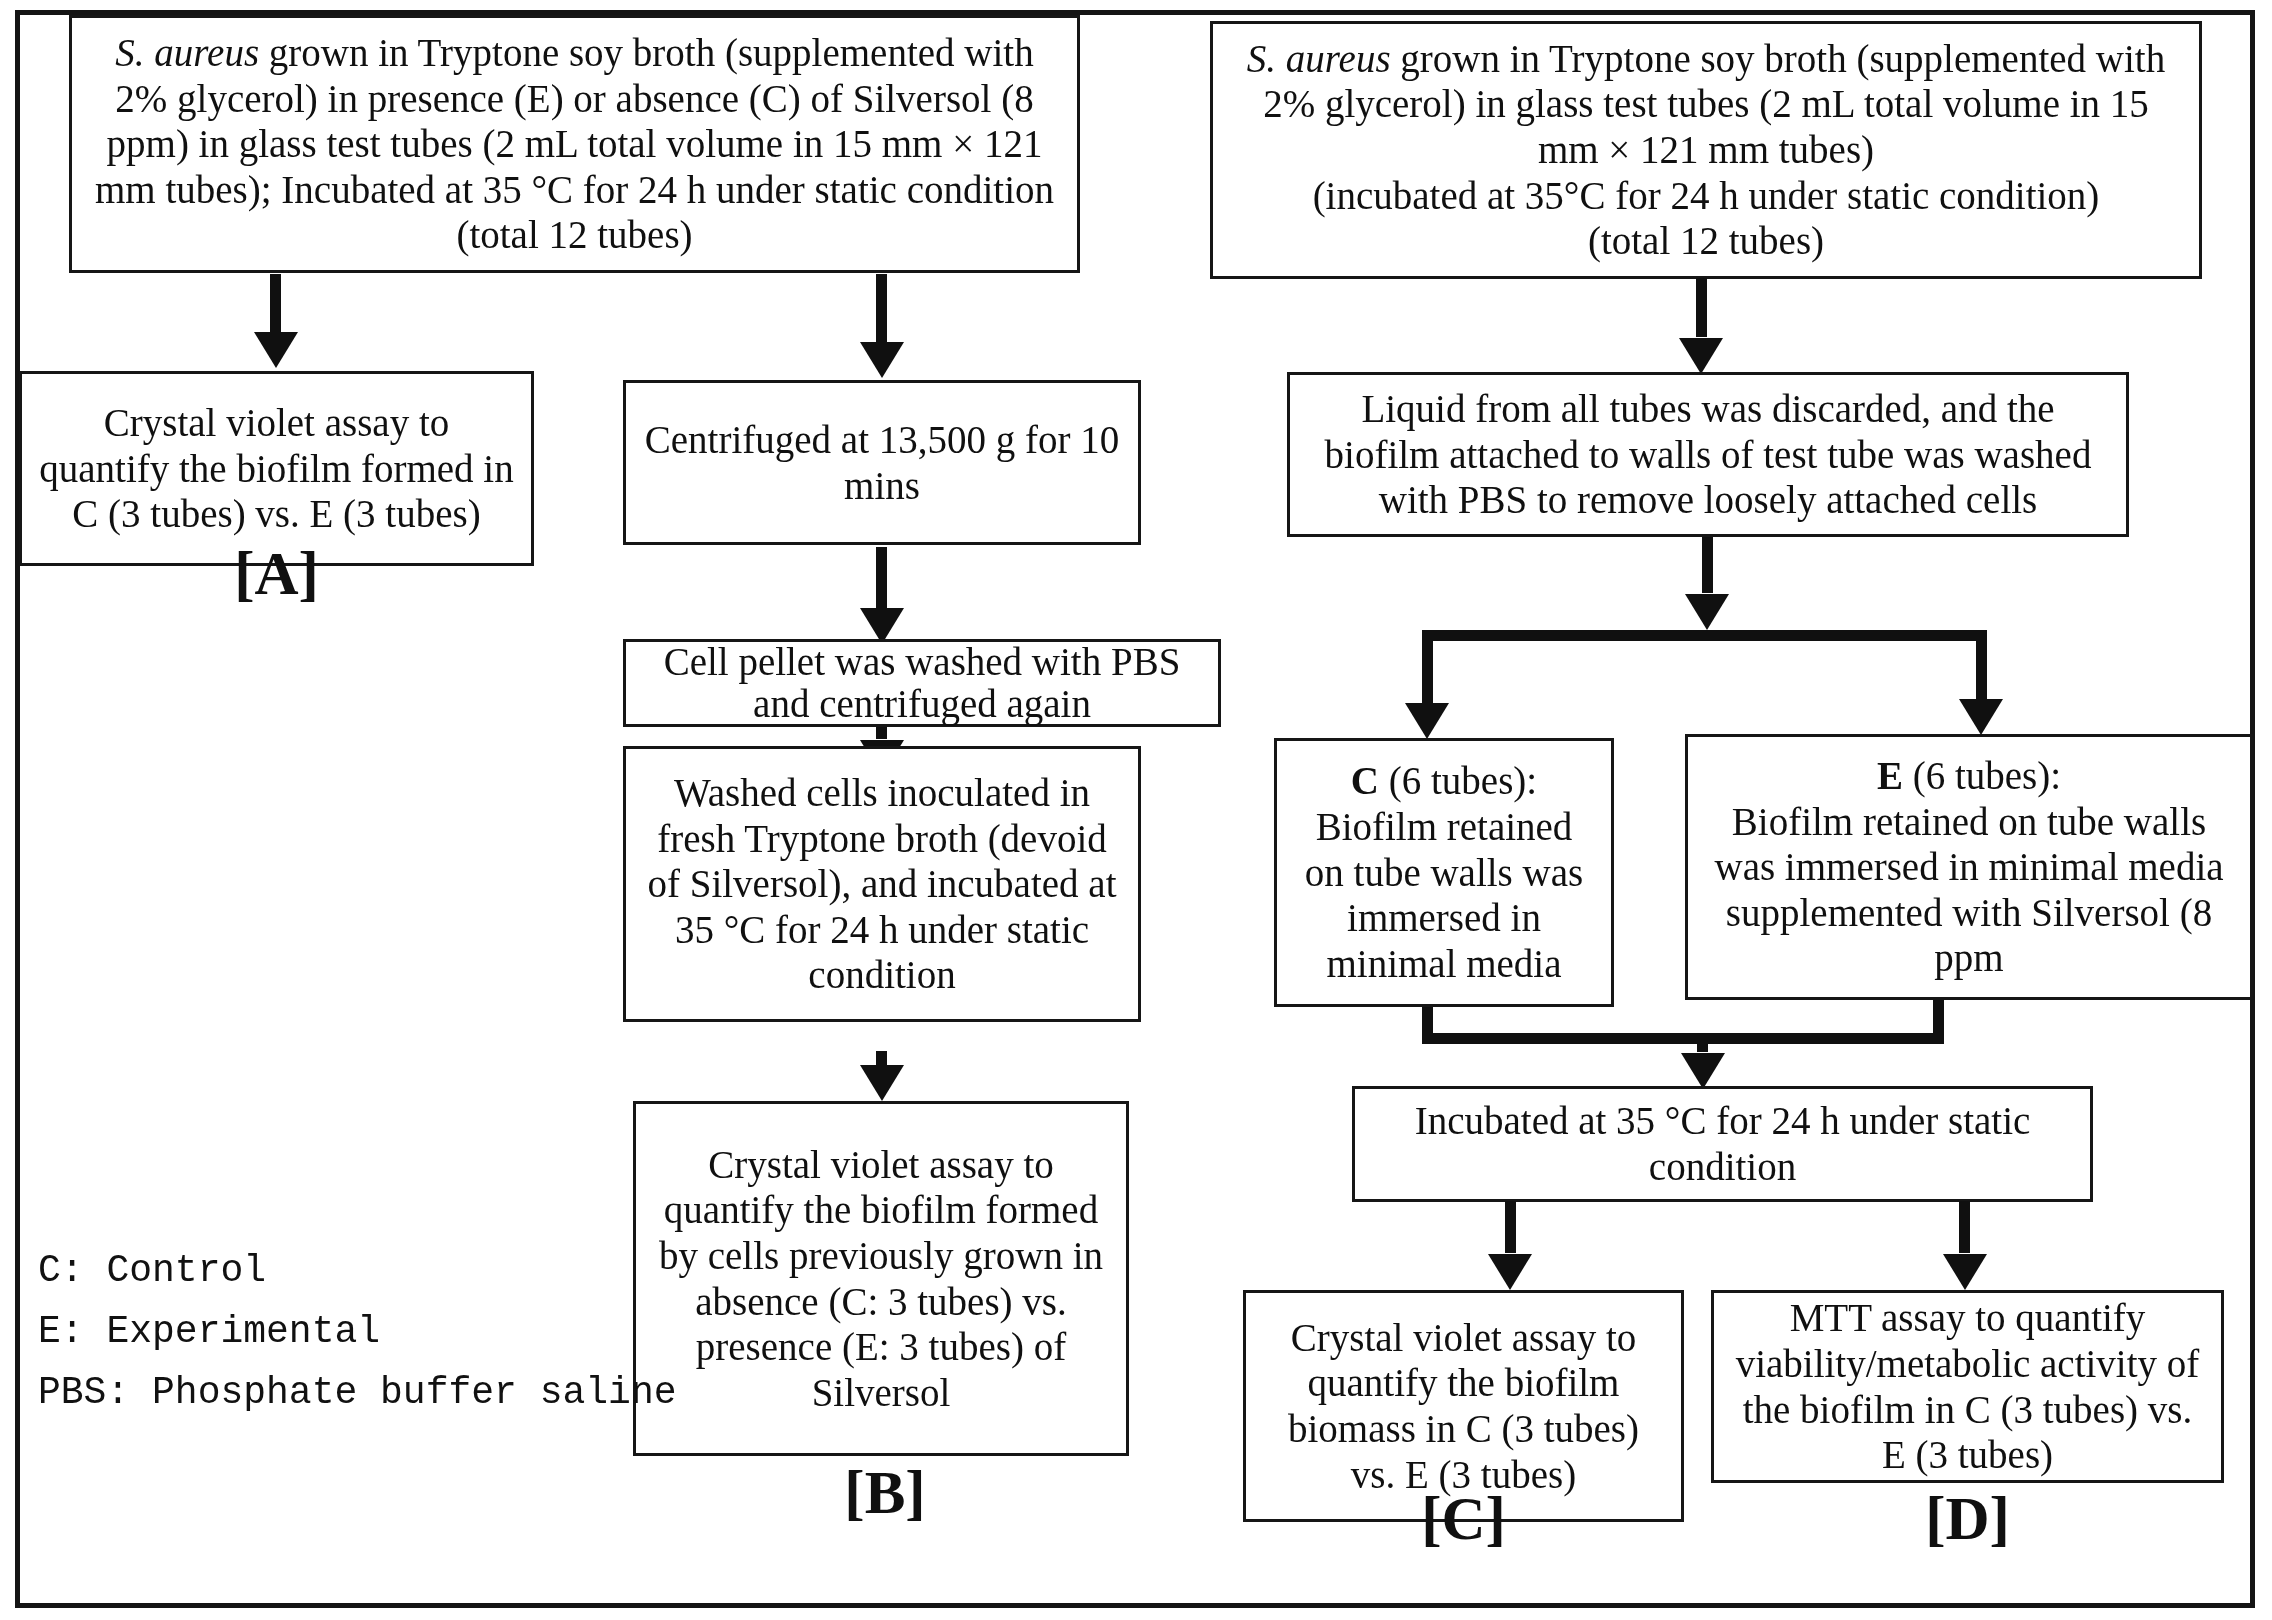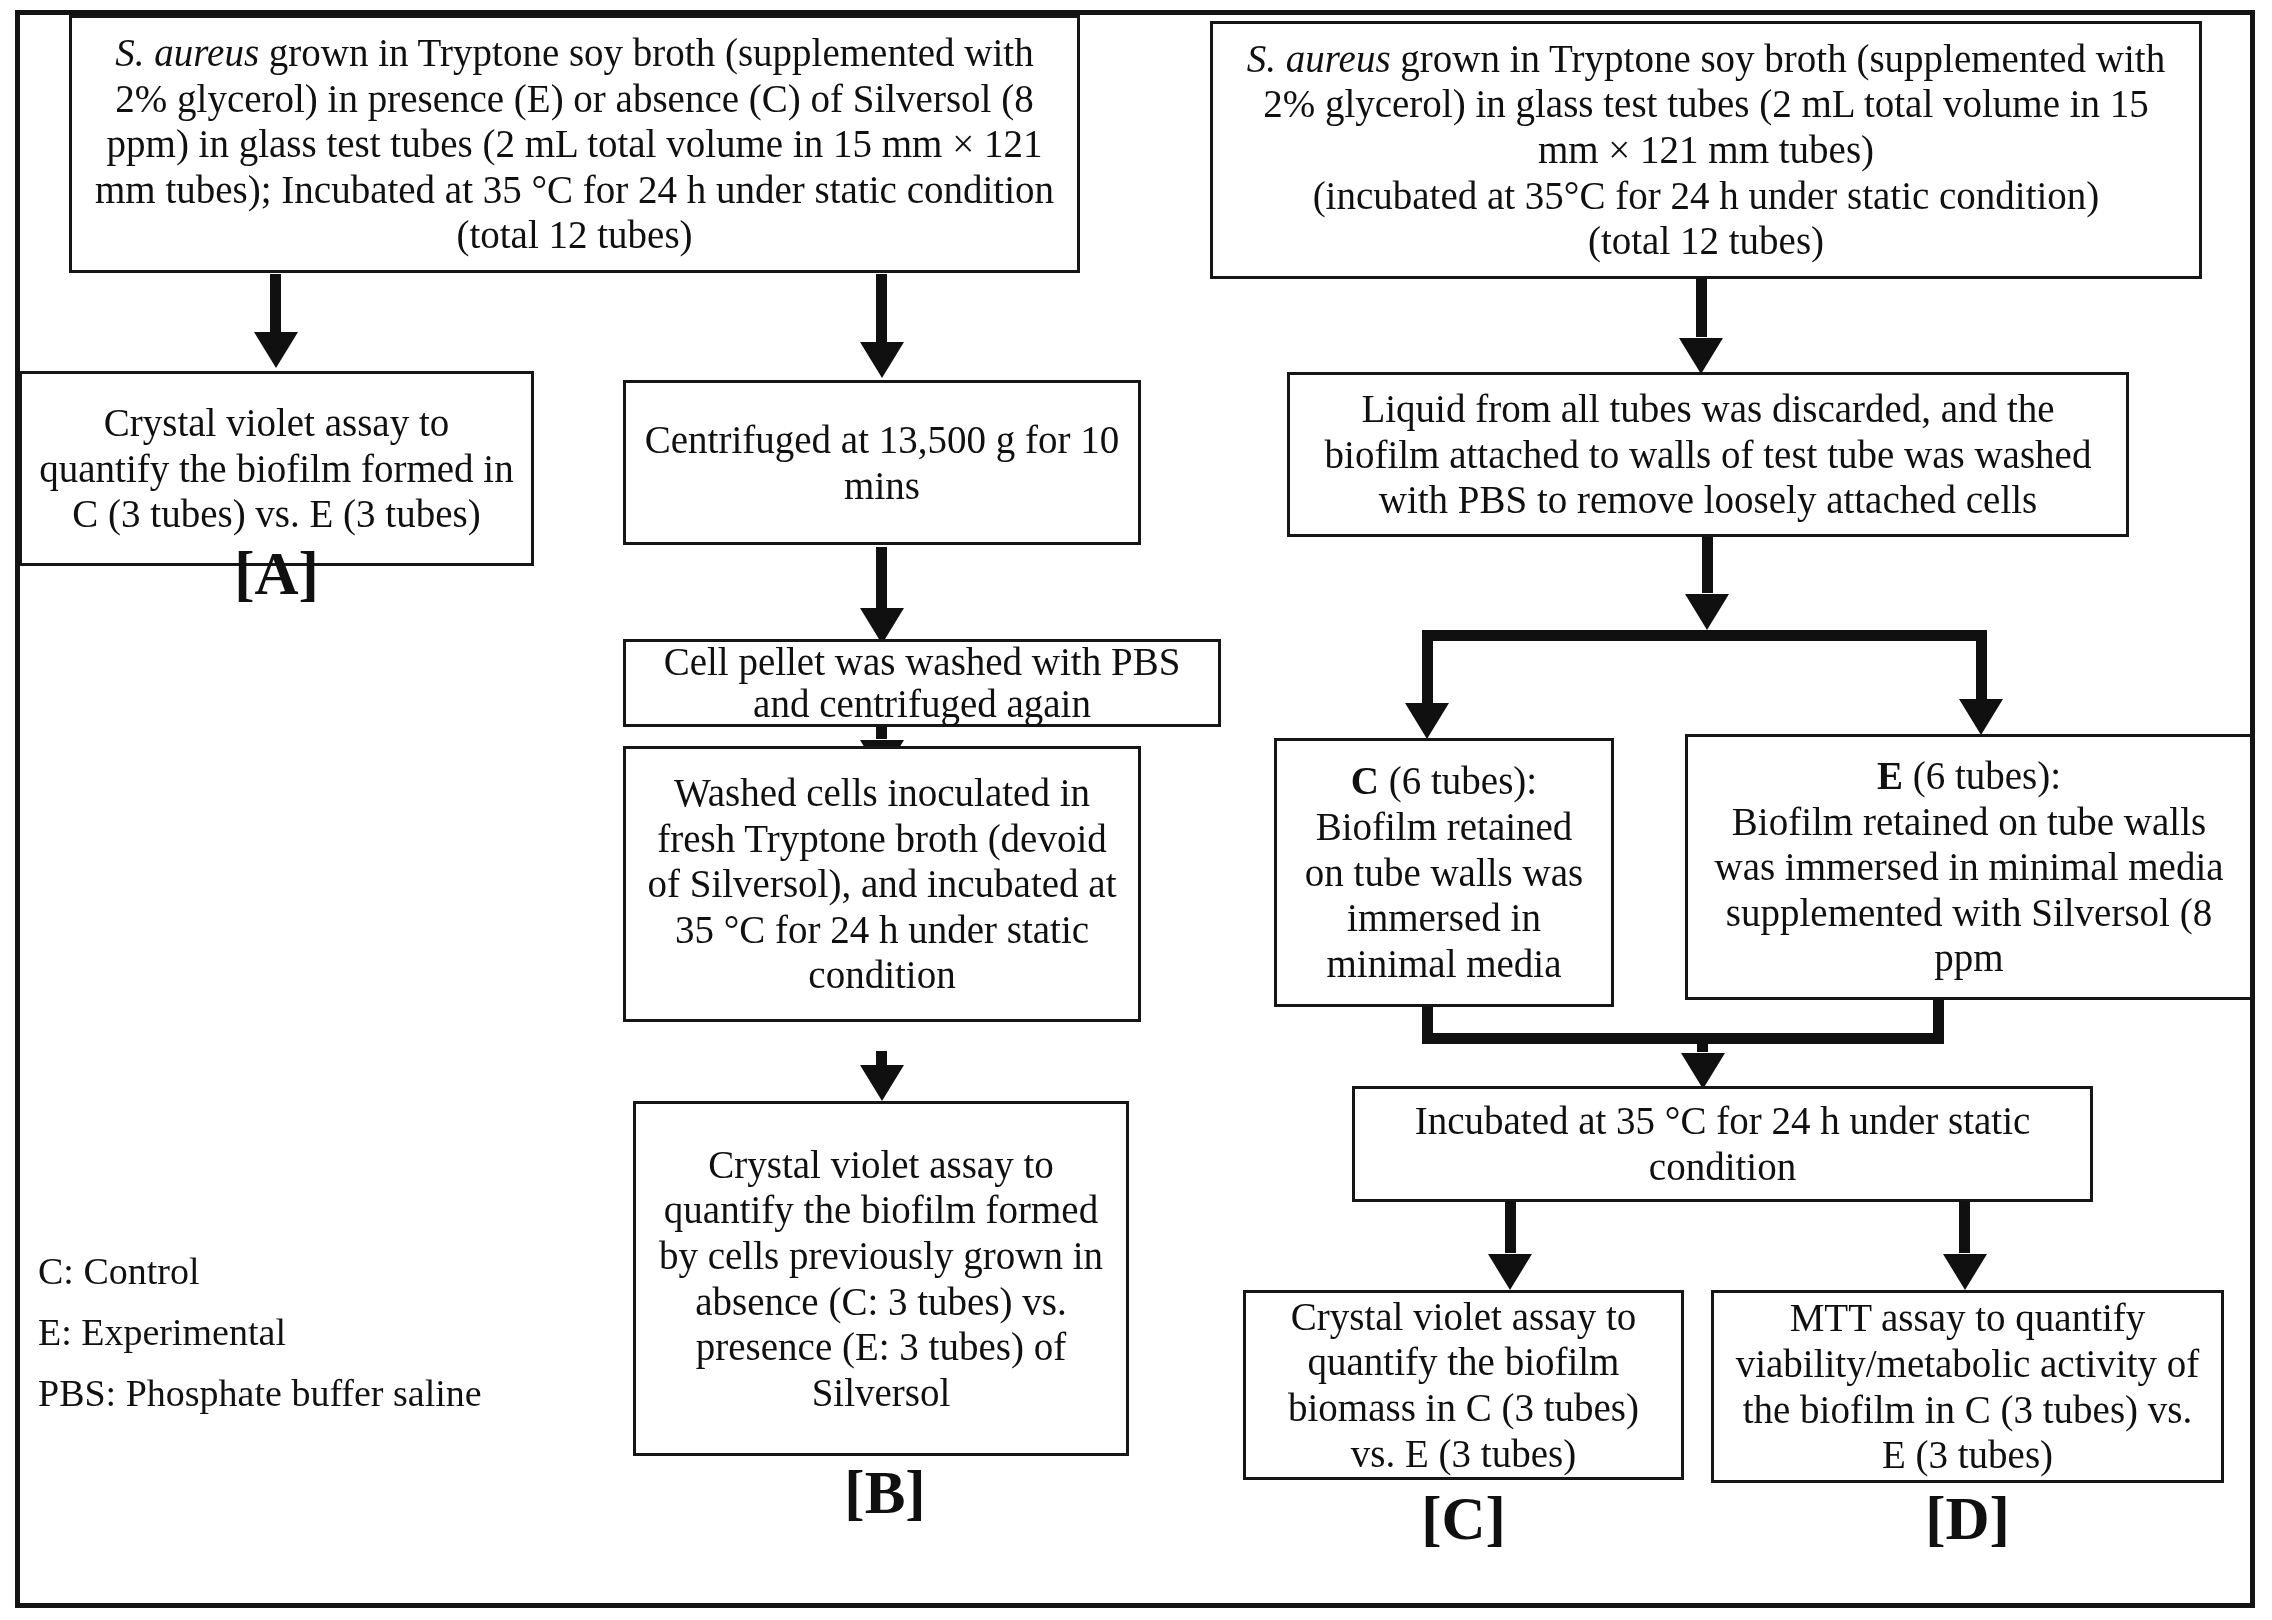--- a/index.html
+++ b/index.html
@@ -9,21 +9,21 @@
   .box{position:absolute;box-sizing:border-box;border:3.4px solid #161616;background:#ffffff;
        display:flex;flex-direction:column;align-items:center;justify-content:center;
        text-align:center;font-size:39px;line-height:1.17;padding:5.5px 15px;}
   .box--tight{line-height:1.08;padding:1.4px 9.6px;}
   .species{font-style:italic;}
   .lead{font-weight:bold;}
   .vbar{position:absolute;width:11px;background:#101010;}
   .hbar{position:absolute;height:11px;background:#101010;}
   .ahead{position:absolute;width:0;height:0;border-left:22px solid transparent;border-right:22px solid transparent;border-top:36px solid #101010;}
   .flabel{position:absolute;text-align:center;font-weight:bold;font-size:61px;line-height:1;}
-  .legend{position:absolute;left:38px;top:1241px;width:827px;font-family:Liberation Serif, serif;
+  .legend{position:absolute;left:38px;top:1241px;width:827px;font-family:Liberation Mono, monospace;
           font-size:38px;line-height:1.6;text-align:left;color:#111;}
 </style>
 </head>
 <body>
 
 <div class="canvas">
   <div class="frame"></div>
 
   <div class="box" style="left:69px;top:15px;width:1011px;height:258px;">
     <div><span class="species">S. aureus</span><span> grown in Tryptone soy broth (supplemented with 2% glycerol) in presence (E) or absence (C) of Silversol (8 ppm) in glass test tubes (2 mL total volume in 15 mm × 121 mm tubes); Incubated at 35 °C for 24 h under static condition</span></div>
@@ -111,21 +111,21 @@
 
   <div class="box" style="left:1352px;top:1086px;width:741px;height:116px;">
     <div>Incubated at 35 °C for 24 h under static condition</div>
   </div>
 
   <div class="vbar" style="left:1505px;top:1201px;height:52px;"></div>
   <div class="ahead" style="left:1488px;top:1254px;"></div>
   <div class="vbar" style="left:1959px;top:1201px;height:52px;"></div>
   <div class="ahead" style="left:1943px;top:1254px;"></div>
 
-  <div class="box" style="left:1243px;top:1290px;width:441px;height:190px;">
+  <div class="box" style="left:1243px;top:1290px;width:441px;height:232px;">
     <div>Crystal violet assay to quantify the biofilm biomass in C (3 tubes) vs. E (3 tubes)</div>
   </div>
   <div class="box" style="left:1711px;top:1290px;width:513px;height:193px;">
     <div>MTT assay to quantify viability/metabolic activity of the biofilm in C (3 tubes) vs. E (3 tubes)</div>
   </div>
 
   <div class="flabel" style="left:1243px;top:1488px;width:441px;">[C]</div>
   <div class="flabel" style="left:1711px;top:1488px;width:513px;">[D]</div>
 </div>
 

